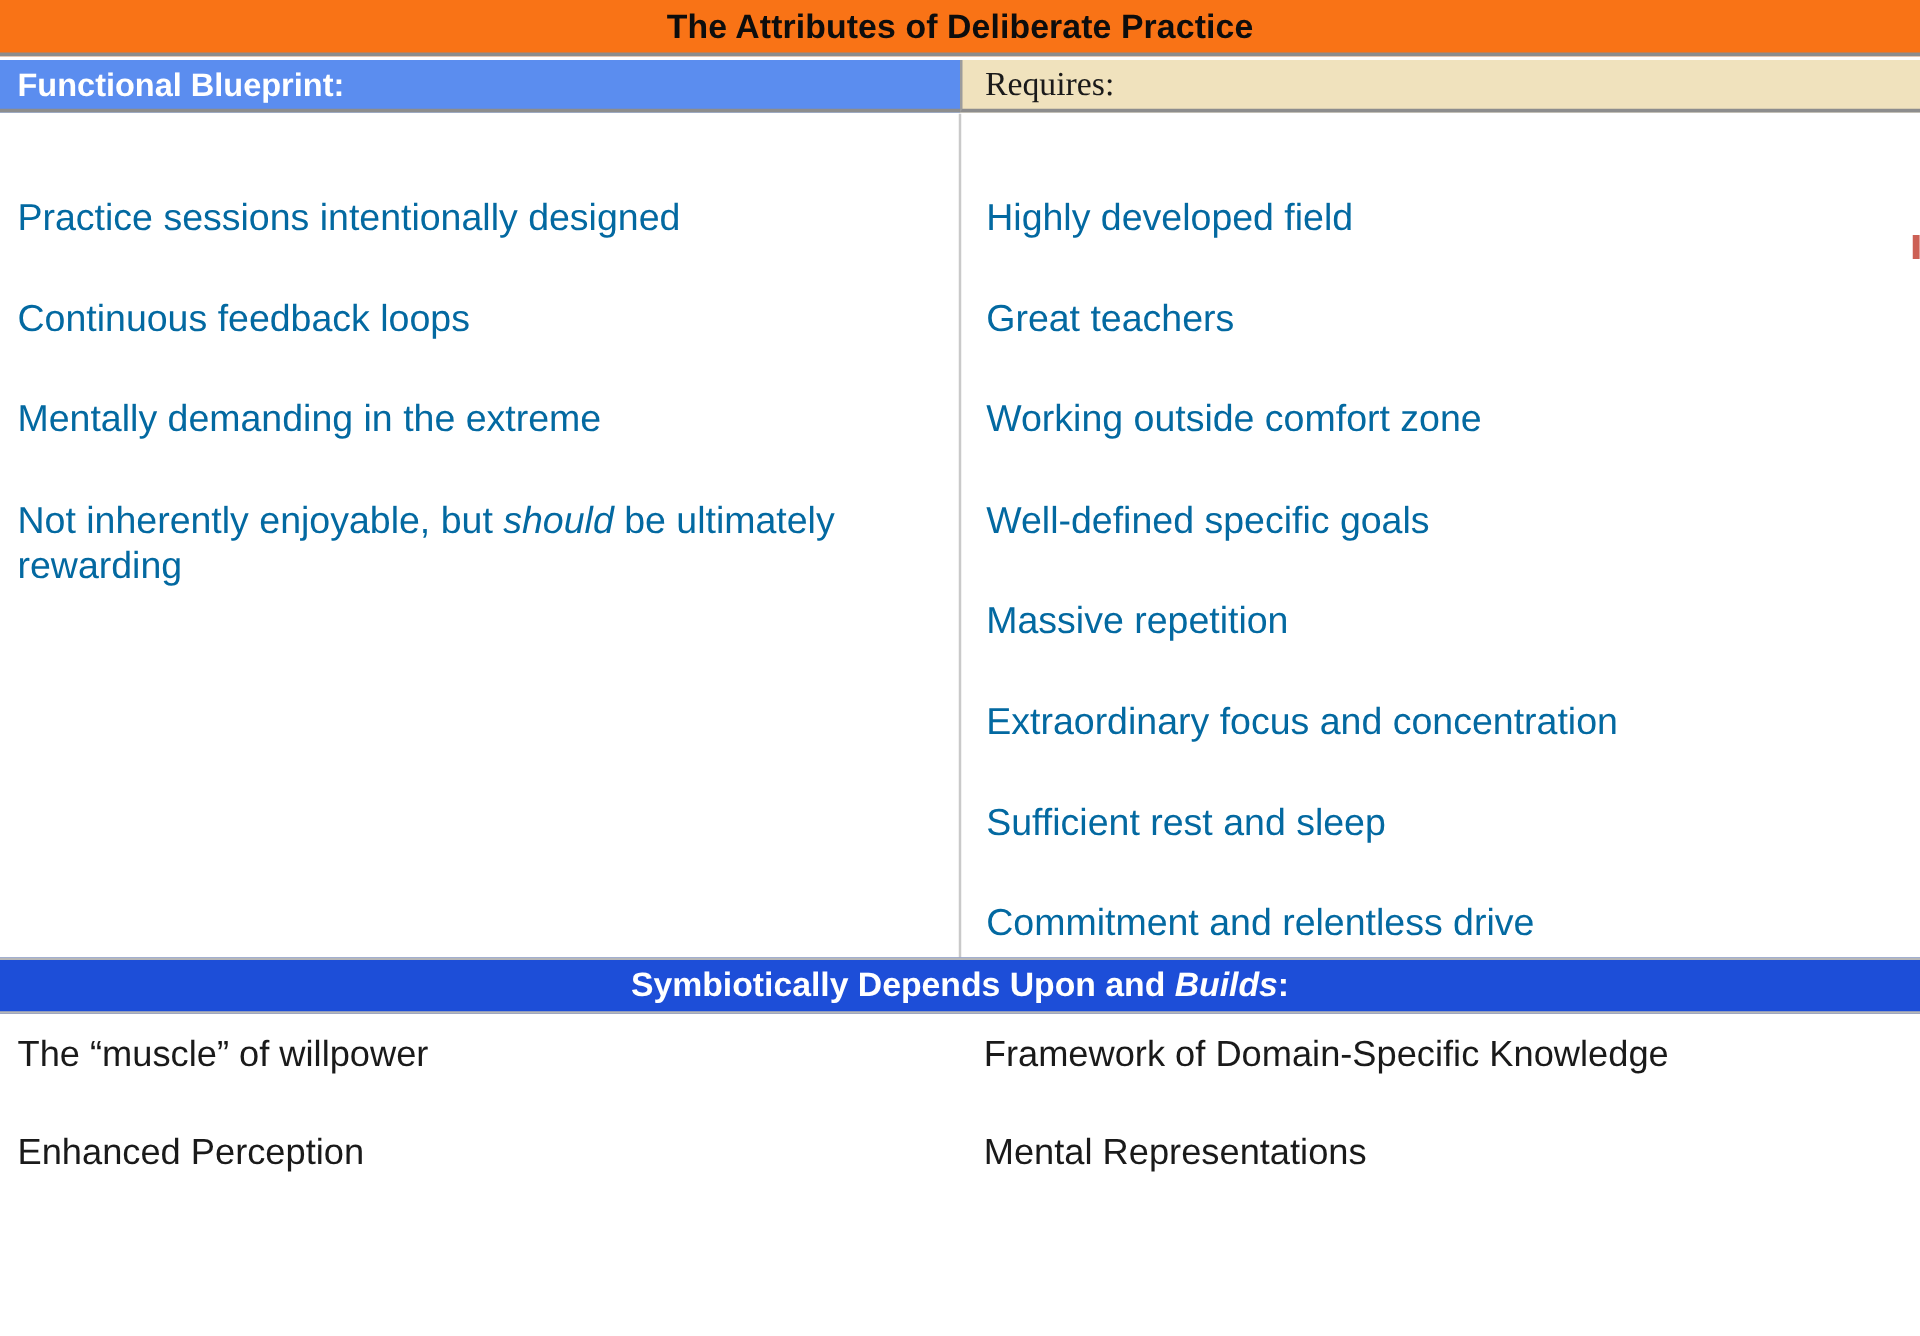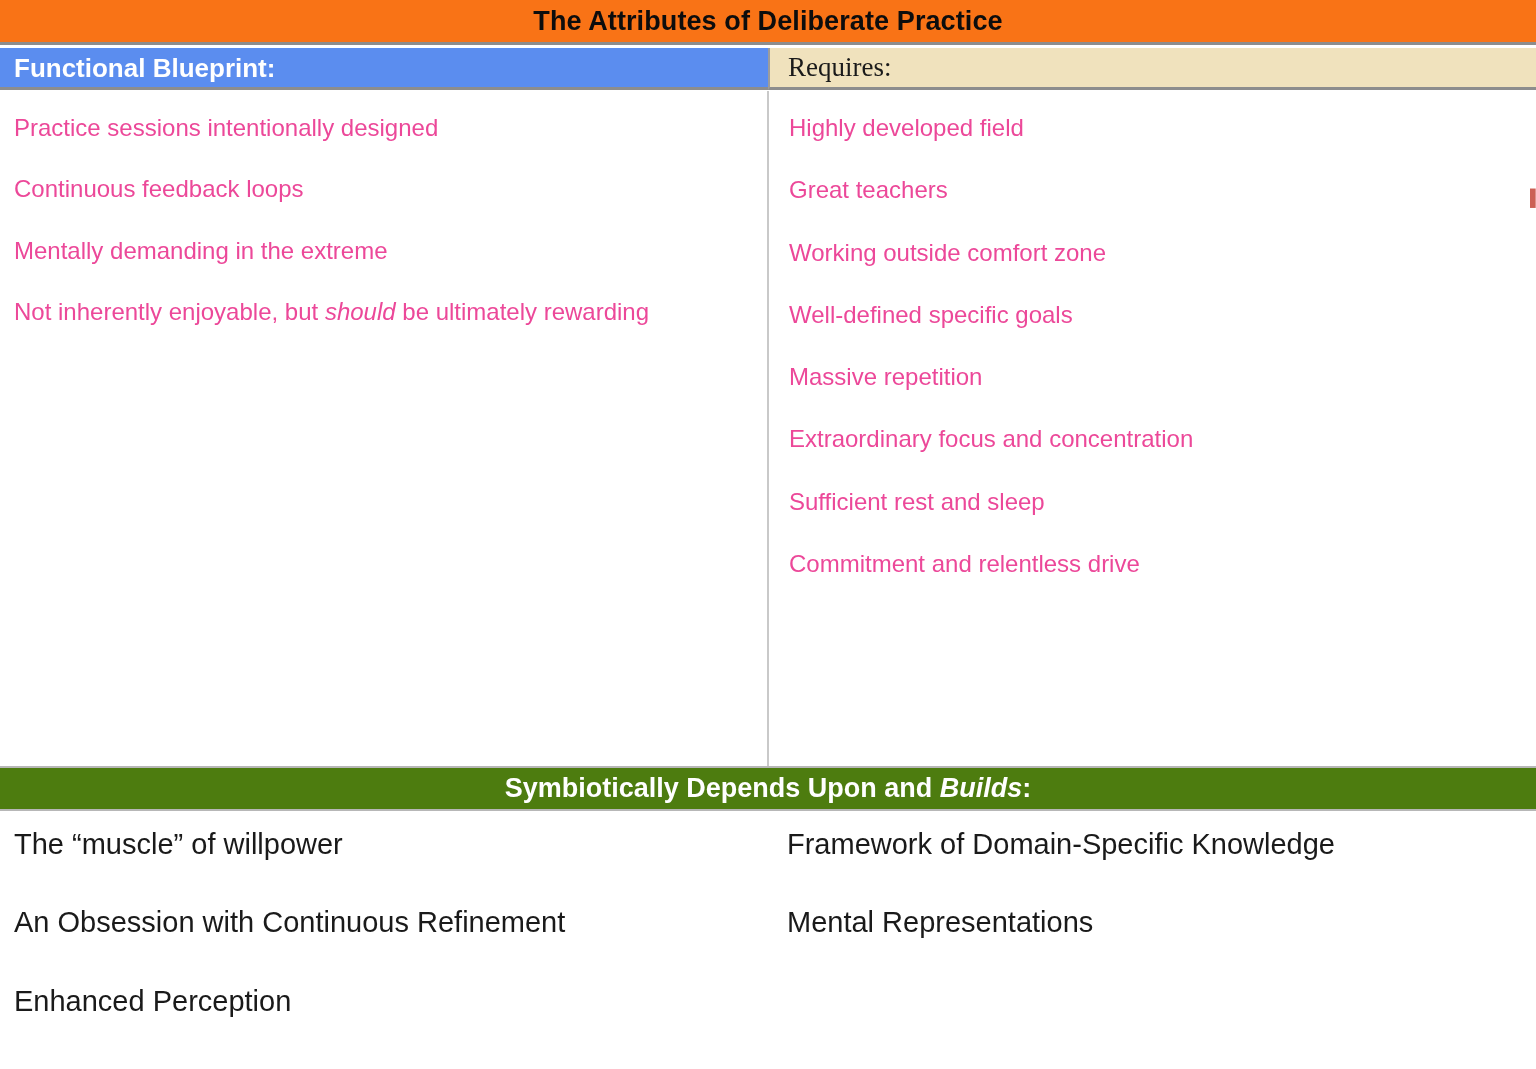--- a/index.html
+++ b/index.html
@@ -102,37 +102,38 @@
   .col {
     position: absolute;
     top: 0;
     height: 675px;
     box-sizing: border-box;
   }
   .col-left  { left: 0;     width: 767px; padding: 22px 16px 0 14px; }
   .col-right { left: 769px; width: 788px; padding: 22px 26px 0 20px; }
 
   .item {
-    font-size: 24px;
-    color: #ec4899;
+    font-size: 30px;
+    color: #0369a1;
     line-height: 1.22;
     font-weight: normal;
+    margin-top: 44px;
   }
   .col-left  .item { margin-bottom: 32px; }
   .col-right .item { margin-bottom: 33px; }
   .item i { font-style: italic; }
 
   
   .green-band {
     position: absolute;
     left: 0;
     top: 766px;
     width: 1536px;
     height: 45px;
-    background: #4d7c0f;
+    background: #1d4ed8;
     border-top: 2px solid #b7b7b7;
     border-bottom: 2px solid #b7b7b7;
     box-sizing: border-box;
     display: flex;
     align-items: center;
     justify-content: center;
   }
   .green-band .band-text {
     font-size: 27px;
     font-weight: bold;
@@ -221,21 +222,20 @@
     <div class="edge-mark">▌</div>
   </div>
 
   <div class="green-band">
     <div class="band-text"><span>Symbiotically Depends Upon and </span><i>Builds</i><span>:</span></div>
   </div>
 
   <div class="body-lower">
     <div class="lcol lcol-left">
       <div class="litem">The “muscle” of willpower</div>
-      <div class="litem">An Obsession with Continuous Refinement</div>
       <div class="litem">Enhanced Perception</div>
     </div>
     <div class="lcol lcol-right">
       <div class="litem">Framework of Domain-Specific Knowledge</div>
       <div class="litem">Mental Representations</div>
     </div>
   </div>
 
 </div>
 

